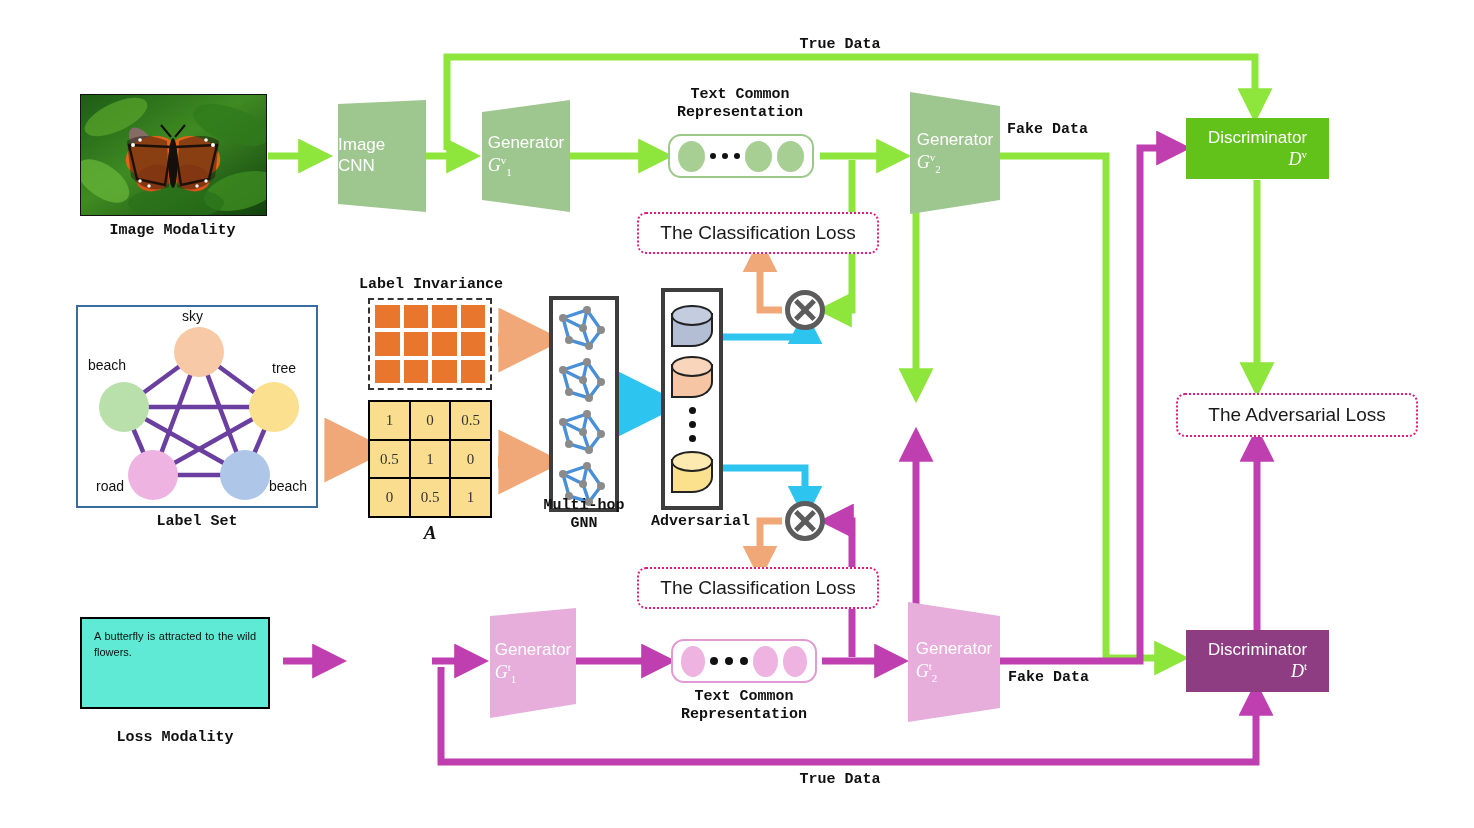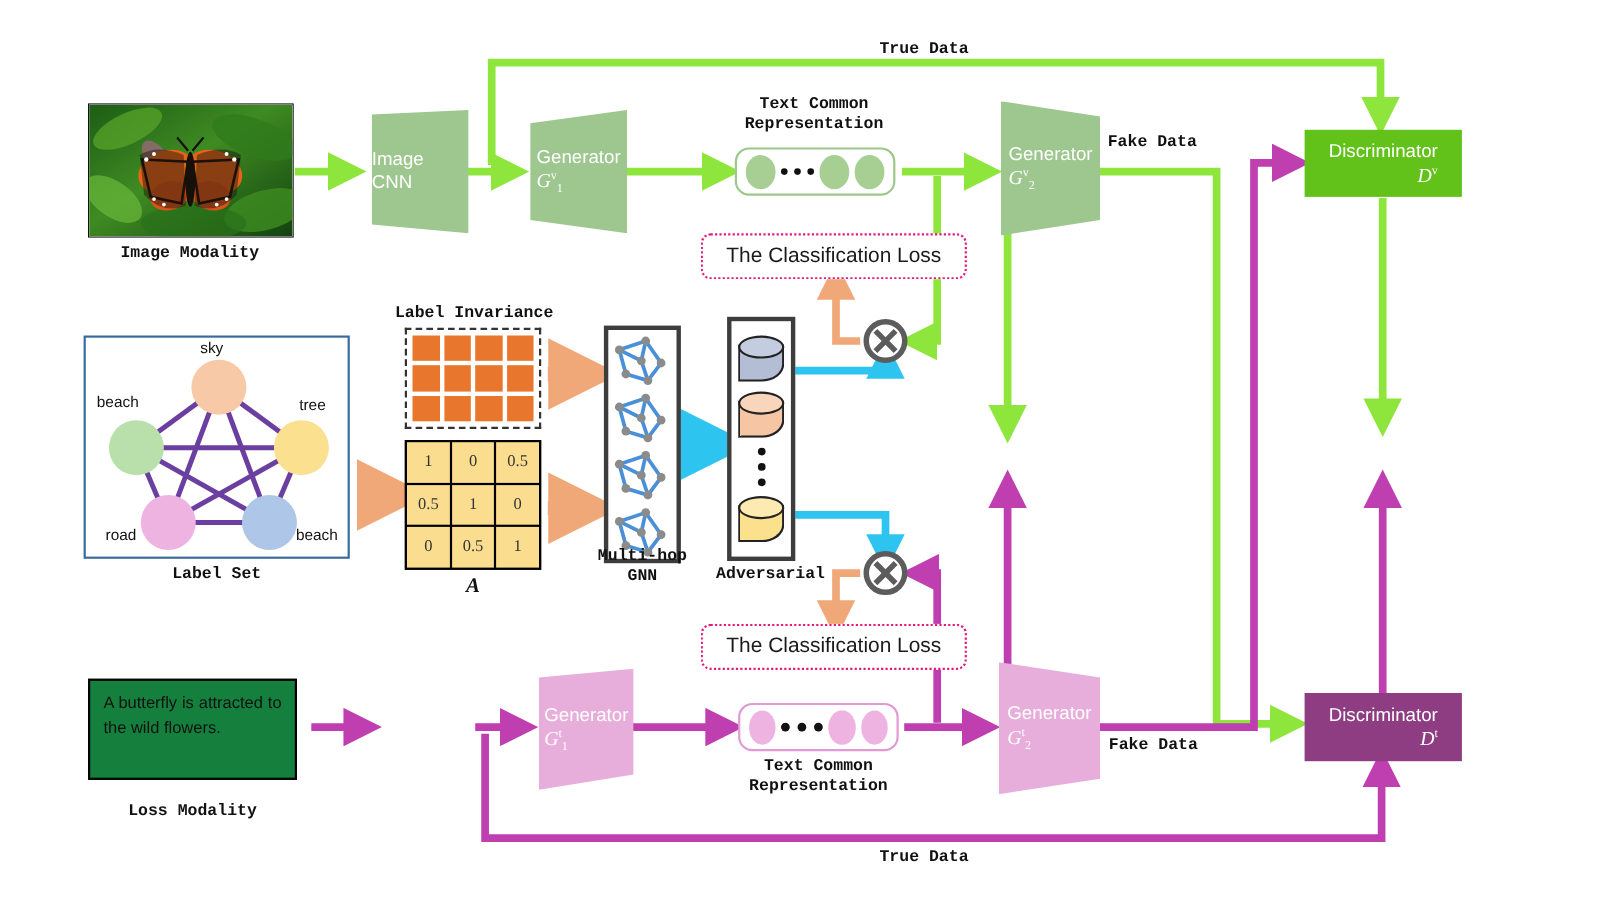--- a/index.html
+++ b/index.html
@@ -52,22 +52,22 @@
        display:flex;flex-direction:column;align-items:center;justify-content:space-around;}
   .cyl{position:relative;}
   .cyl .body{position:absolute;left:0;right:0;bottom:0;top:8px;border:2.5px solid #222;border-top:none;
              border-radius:0 0 50%/0 0 16px 16px;}
   .cyl .top{position:absolute;left:0;right:0;top:0;height:17px;border:2.5px solid #222;border-radius:50%;}
   .vdots{display:flex;flex-direction:column;gap:7px;align-items:center;}
   .vdots i{width:7px;height:7px;border-radius:50%;background:#111;display:block;}
 
   
   .photo{position:absolute;border:1.5px solid #111;overflow:hidden;}
-  .textbox{position:absolute;border:2px solid #000;background:#15803d;box-sizing:border-box;
-           padding:10px 12px;font-size:15px;color:#111;text-align:justify;line-height:1.45;}
+  .textbox{position:absolute;border:2px solid #000;background:#5eead4;box-sizing:border-box;
+           padding:10px 12px;font-size:11px;color:#111;text-align:justify;line-height:1.45;}
 
   
   .mul{position:absolute;border-radius:50%;border:5px solid #5c5c5c;background:#fff;box-sizing:border-box;}
   .mul::before,.mul::after{content:"";position:absolute;left:50%;top:50%;width:5px;height:26px;
         background:#5c5c5c;transform-origin:center;}
   .mul::before{transform:translate(-50%,-50%) rotate(45deg);}
   .mul::after{transform:translate(-50%,-50%) rotate(-45deg);}
 </style>
 </head>
 <body>
@@ -365,20 +365,21 @@
     <span class="cyl" style="width:42px;height:42px;">
       <span class="body" style="background:#fbe08d;"></span>
         <span class="top" style="background:#fdeab0;"></span>
       </span>
   </div>
   <div class="lbl" style="left:651px;top:513px;width:84px;">Adversarial</div>
 
   <div class="mul" style="left:785px;top:290px;width:40px;height:40px;"></div>
   <div class="mul" style="left:785px;top:501px;width:40px;height:40px;"></div>
 
+  <div class="loss" style="left:1176px;top:393px;width:210px;height:40px;">The Adversarial Loss</div>
 
   <div class="textbox" style="left:80px;top:617px;width:190px;height:92px;">A butterfly is attracted to the wild flowers.</div>
   <div class="lbl" style="left:80px;top:729px;width:190px;">Loss Modality</div>
 
 
   <div class="trap" style="left:490px;top:608px;width:86px;height:110px;">
     <svg class="shape" viewBox="0 0 86 110" preserveAspectRatio="none">
       <polygon points="0,8 86,0 86,96 0,110" fill="#e8aedb"></polygon>
       </svg>
     <div class="txt">

